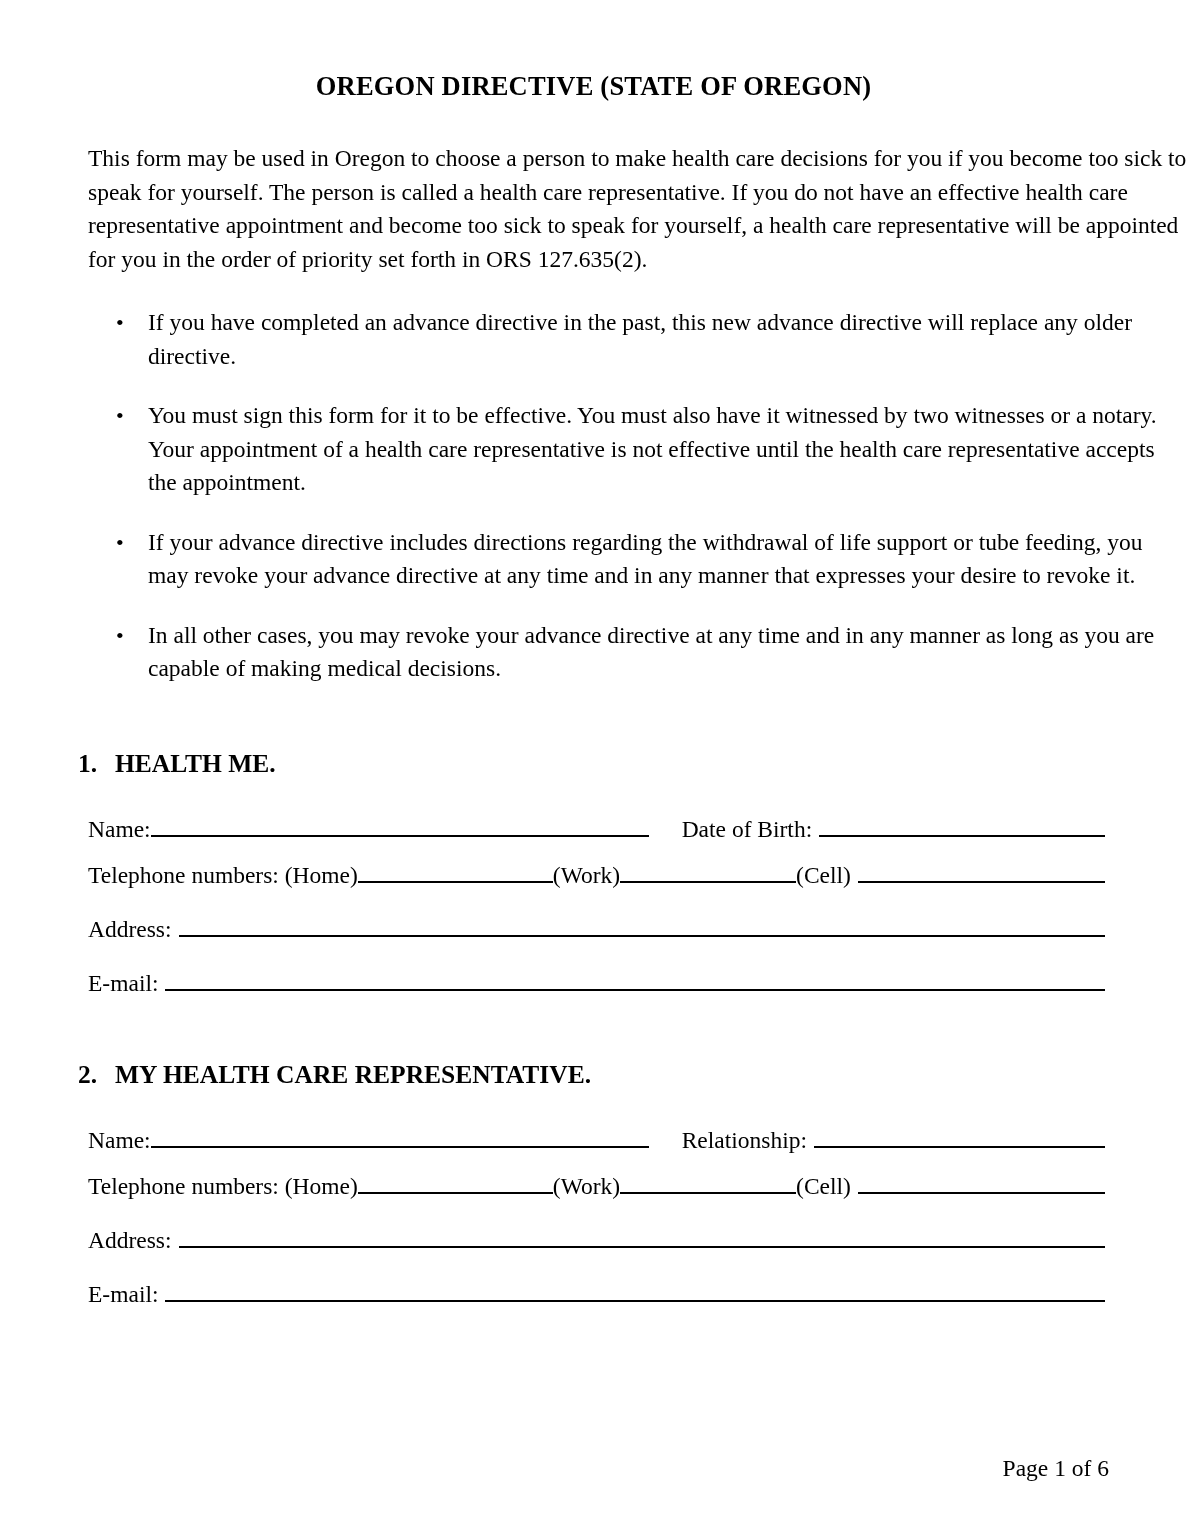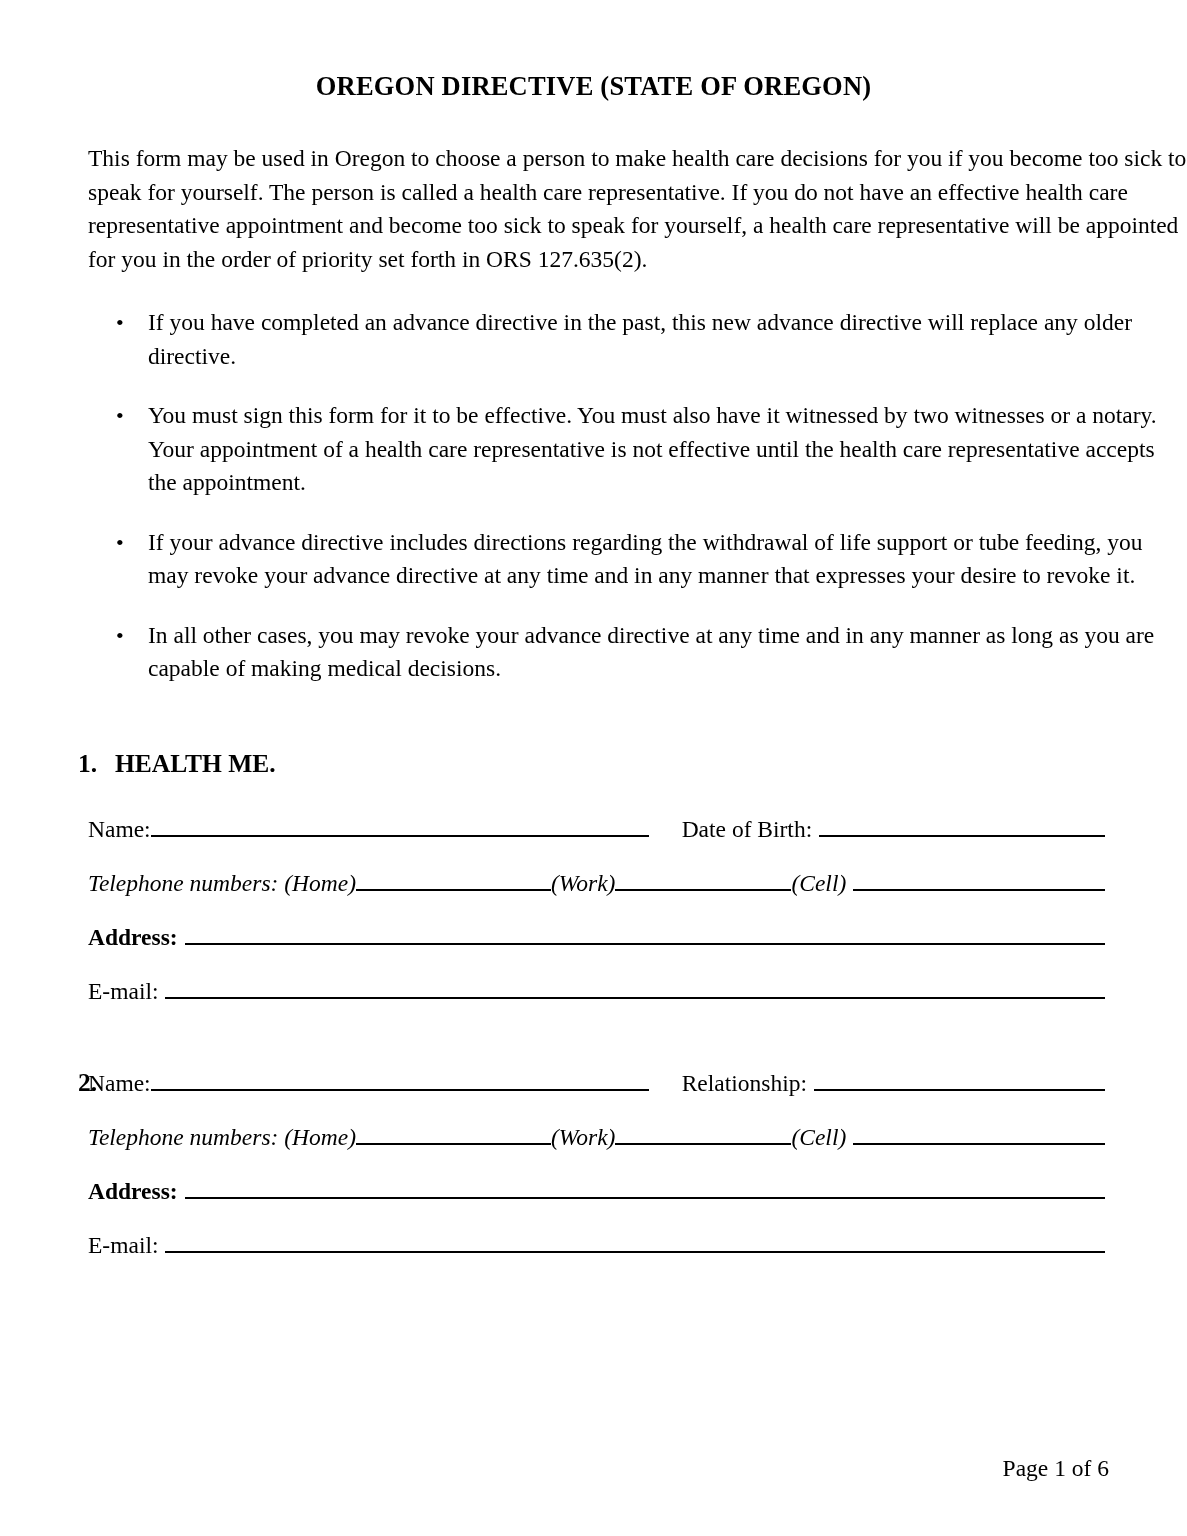--- a/index.html
+++ b/index.html
@@ -102,22 +102,22 @@
   .rule {
     flex: 0 0 auto;
     border-bottom: 2px solid #000;
     height: 21px;
     margin-bottom: 1px;
   }
   .rule.grow { flex: 1 1 auto; }
   .gap-sm { width: 7px; flex: 0 0 auto; }
 
   .row-name       { margin-top: 36px; }
-  .row-phone      { margin-top: 24px; font-style: italic; }
-  .row-address    { margin-top: 24px; font-weight: bold; }
+  .row-phone      { margin-top: 16px; }
+  .row-address    { margin-top: 24px; }
   .row-email      { margin-top: 24px; }
 
   
   .rule-name   { width: 498px; }
   .rule-right  { flex: 1 1 auto; }
   .spacer-mid  { width: 33px; flex: 0 0 auto; }
 
   
   .rule-home { width: 195px; }
   .rule-work { width: 176px; }
@@ -197,20 +197,21 @@
     <div class="form-row row-email">
       <span class="lbl">E-mail:</span>
       <span class="gap-sm"></span>
       <span class="rule grow"></span>
     </div>
 
   </div>
 
   <div class="section-heading" id="section-2-heading">
     <span class="sec-num">2.</span>
+    <span class="sec-text">MY HEALTH CARE REPRESENTATIVE.</span>
   </div>
 
 
   <div class="form-block">
 
     <div class="form-row row-name">
       <span class="lbl">Name:</span>
       <span class="rule rule-name"></span>
       <span class="spacer-mid"></span>
       <span class="lbl">Relationship:</span>

